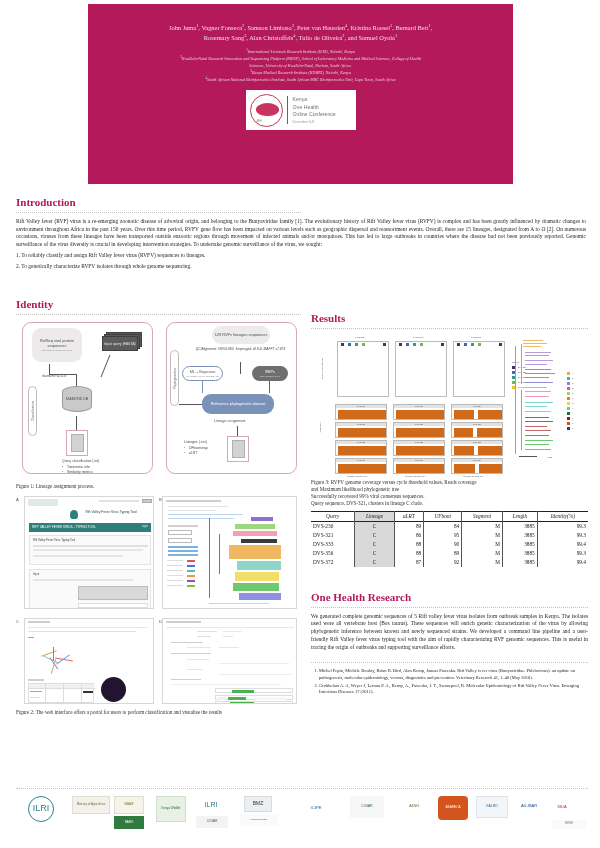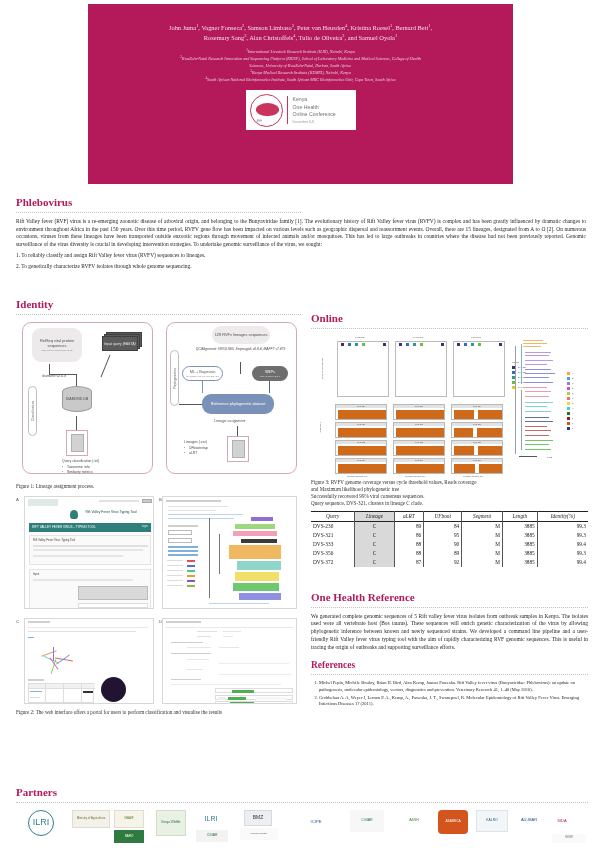--- a/index.html
+++ b/index.html
@@ -248,21 +248,21 @@
       <div class="l">One Health</div>
       <div class="l">Online Conference</div>
       <div class="d">December 6-8</div>
     </div>
   </div>
 </div>
 
 <div class="col-left">
 
   <div class="block">
-    <div class="sec-h">Phlebovirus</div>
+    <div class="sec-h">Introduction</div>
     <div class="dotrule"></div>
     <div class="body-txt">
       <p style="width:570px;">Rift Valley fever (RVF) virus is a re-emerging zoonotic disease of arboviral origin, and belonging to the Bunyaviridae family [1]. The evolutionary history of Rift Valley fever virus (RVFV) is complex and has been greatly influenced by dramatic changes to environment throughout Africa in the past 150 years. Over this time period, RVFV gene flow has been impacted on various levels such as geographic dispersal and reassortment events. Overall, there are 15 lineages, designated from A to O [2]. On numerous occasions, viruses from these lineages have been transported outside enzootic regions through movement of infected animals and/or mosquitoes. This has led to large outbreaks in countries where the disease had not been previously reported. Genomic surveillance of the virus diversity is crucial in developing intervention strategies. To undertake genomic surveillance of the virus, we sought:</p>
       <p>1. To reliably classify and assign Rift Valley fever virus (RVFV) sequences to lineages.</p>
       <p>2. To genetically characterize RVFV isolates through whole genome sequencing.</p>
     </div>
   </div>
 
   <div class="block" style="margin-top:28px;">
     <div class="sec-h">Identity</div>
@@ -477,21 +477,21 @@
       </div>
     </div>
 
     <div class="cap" style="margin-top:2px;">Figure 2: The web interface offers a portal for users to perform classification and visualise the results</div>
   </div>
 </div>
 
 <div class="col-right">
 
   <div class="block" style="margin-top:116px;">
-    <div class="sec-h">Online</div>
+    <div class="sec-h">Results</div>
     <div class="dotrule"></div>
 
     <div class="resfig">
 
       <div class="legtx" style="left:44px; top:2px;">L-segment</div>
       <div class="legtx" style="left:102px; top:2px;">M-segment</div>
       <div class="legtx" style="left:160px; top:2px;">S-segment</div>
 
       <div class="axbox" style="left:26px; top:7px; width:52px; height:56px;"></div>
       <div class="axbox" style="left:84px; top:7px; width:52px; height:56px;"></div>
@@ -713,41 +713,39 @@
           <td>92</td>
           <td>M</td>
           <td>3885</td>
           <td>99.4</td>
         </tr>
       </tbody>
     </table>
   </div>
 
   <div class="block" style="margin-top:24px;">
-    <div class="sec-h">One Health Reference</div>
+    <div class="sec-h">One Health Research</div>
     <div class="dotrule"></div>
     <div class="body-txt">
       <p>We generated complete genomic sequences of 5 Rift valley fever virus isolates from outbreak samples in Kenya. The isolates used were all vertebrate host (Bos taurus). These sequences will enrich genetic characterization of the virus by allowing phylogenetic inference between known and newly sequenced strains. We developed a command line pipeline and a user-friendly Rift Valley fever virus typing tool with the aim of rapidly characterizing RVF genomic sequences. This is useful in tracing the origin of outbreaks and supporting surveillance efforts.</p>
     </div>
   </div>
 
   <div class="block" style="margin-top:9px;">
-    <div class="sec-h" style="font-size:9.5px;">References</div>
     <div class="dotrule"></div>
     <div class="refs">
       <ol>
         <li>Michel Pepin, Michèle Bouloy, Brian H. Bird, Alan Kemp, Janusz Paweska. Rift Valley fever virus (Bunyaviridae: Phlebovirus): an update on pathogenesis, molecular epidemiology, vectors, diagnostics and prevention. Veterinary Research 41, 1–40 (May 2010).</li>
         <li>Grobbelaar A. A, Weyer J, Leman P. A., Kemp, A., Paweska, J. T., Swanepoel, R. Molecular Epidemiology of Rift Valley Fever Virus. Emerging Infectious Diseases 17 (2011).</li>
       </ol>
     </div>
   </div>
 </div>
 
 <div class="partners">
-  <div class="sec-h">Partners</div>
   <div class="dotrule"></div>
   <div class="plogos">
     <div class="plogo" style="left:12px;  width:26px; height:26px; border:1.6px solid #2e7f8f; border-radius:50%; background:#fff; color:#2e7f8f; font-size:9px;">ILRI</div>
     <div class="plogo" style="left:56px;  width:38px; height:18px; background:#f3f2ea; border:0.4px solid #e0ddd0; color:#7a6a3a;">Ministry of Agriculture</div>
     <div class="plogo" style="left:98px;  width:30px; height:18px; background:#f6f4e8; border:0.4px solid #e0ddd0; color:#6a7a3a;">MAAIF</div>
     <div class="plogo" style="left:98px;  top:22px; width:30px; height:13px; background:#2e7a3f; color:#fff;">NARO</div>
     <div class="plogo" style="left:140px; width:30px; height:26px; background:#e8f1e4; border:0.4px solid #cfe0c8; color:#2e6a3a;">Kenya Wildlife</div>
     <div class="plogo" style="left:182px; width:26px; height:18px; background:#fff; color:#2e7f8f; font-size:7px;">ILRI</div>
     <div class="plogo" style="left:180px; top:22px; width:32px; height:12px; background:#f3f3f3; color:#2a6a3a; font-size:3.4px;">CGIAR</div>
     <div class="plogo" style="left:228px; width:28px; height:16px; background:#eceff2; border:0.4px solid #d6dade; color:#333; font-size:5px;">BMZ</div>

